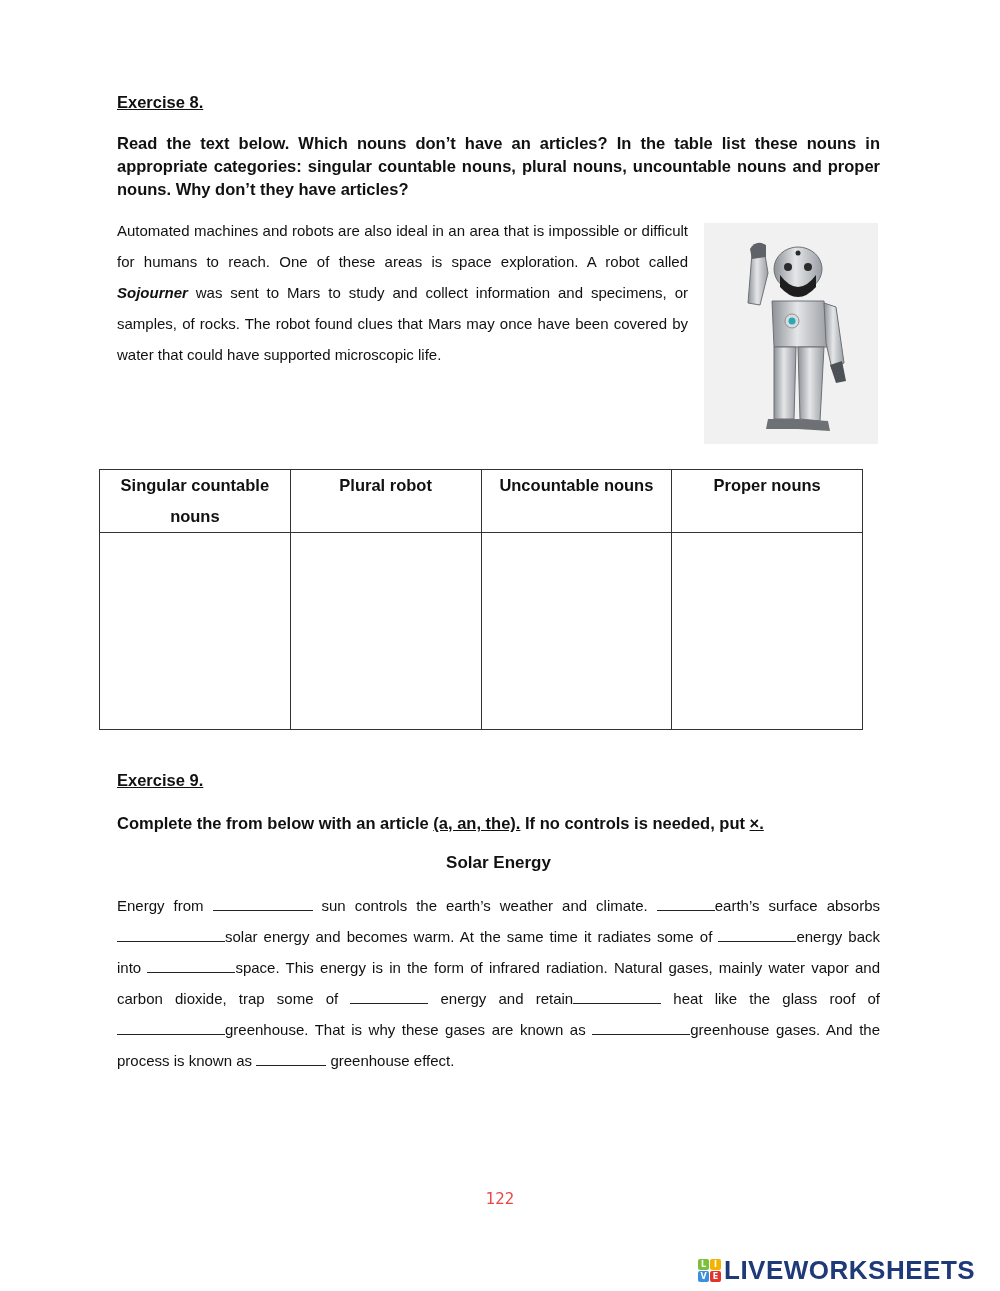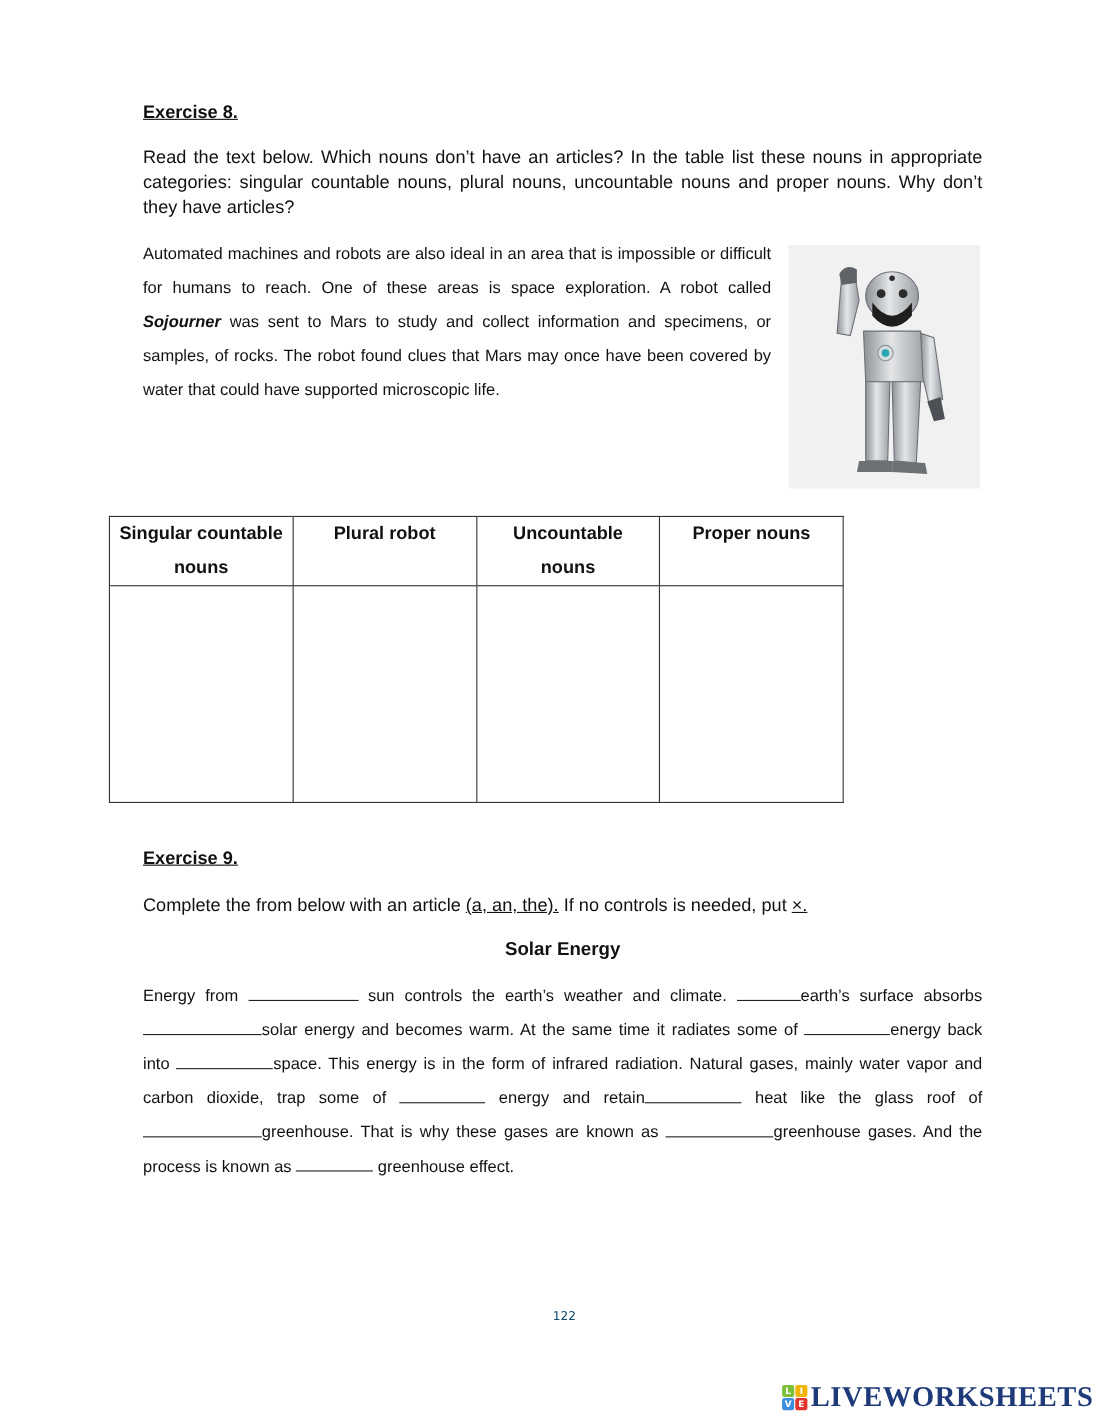--- a/index.html
+++ b/index.html
@@ -1,36 +1,36 @@
 <!DOCTYPE html>
 <html><head>
 <meta charset="utf-8">
 <style>
   html, body { margin: 0; padding: 0; background: #ffffff; }
   body { width: 1000px; height: 1291px; position: relative; overflow: hidden;
          font-family: "Liberation Sans", sans-serif; color: #111; }
-  .abs { position: absolute; margin-left: 13px; }
+  .abs { position: absolute; }
   .ex-title { font-weight: bold; font-size: 16.5px; text-decoration: underline; }
-  .instr { font-weight: normal; font-size: 16.5px; line-height: 23px; text-align: justify; }
+  .instr { font-weight: bold; font-size: 16.5px; line-height: 23px; text-align: justify; }
   .para { font-size: 15px; line-height: 31px; text-align: justify; text-align-last: left; }
   .para b { font-style: italic; }
   .robot-img { background: #f1f1f1; }
-  table.nouns { border-collapse: collapse; position: absolute; left: 99px; top: 469px; width: 668px; }
+  table.nouns { border-collapse: collapse; position: absolute; left: 99px; top: 469px; width: 764px; }
   table.nouns th { border: 1.2px solid #333; font-weight: bold; font-size: 16.5px; line-height: 31px;
                    vertical-align: top; text-align: center; height: 62px; width: 25%; padding: 0 6px; box-sizing: border-box; }
   table.nouns td { border: 1.2px solid #333; height: 196px; padding: 0; }
   .blank { display: inline-block; border-bottom: 1.2px solid #222; height: 15px; vertical-align: baseline; }
   .title-center { font-weight: bold; font-size: 17px; text-align: center; }
   .underline { text-decoration: underline; }
-  .page-num { font-family: "DejaVu Sans", sans-serif; font-size: 11px; color: #0c4a6e; }
+  .page-num { font-family: "DejaVu Sans", sans-serif; font-size: 15px; color: #ef4444; }
   .logo { display: flex; align-items: center; }
   .logo-tiles { display: grid; grid-template-columns: 11px 11px; grid-template-rows: 11px 11px; gap: 1px; margin-right: 3px; }
   .logo-tiles span { font-family: "DejaVu Sans", sans-serif; font-size: 8px; font-weight: bold; color: #fff;
                      display: flex; align-items: center; justify-content: center; border-radius: 2px; }
-  .logo-text { font-family: Liberation Serif, serif; font-weight: bold; font-size: 26px; color: #1f3a78; letter-spacing: 0.5px; }
+  .logo-text { font-family: Liberation Sans, sans-serif; font-weight: bold; font-size: 26px; color: #1f3a78; letter-spacing: 0.5px; }
 </style>
 </head>
 <body>
 
 <div class="abs ex-title" style="left:117px; top:93px;">Exercise 8.</div>
 
 <div class="abs instr" style="left:117px; top:132px; width:763px;">Read the text below. Which nouns don’t have an articles? In the table list these nouns in appropriate categories:  singular countable nouns, plural nouns, uncountable nouns and proper nouns. Why don’t they have articles?</div>
 
 <div class="abs para" style="left:117px; top:215px; width:571px;"><span>Automated machines and robots are also ideal in an area that is impossible or difficult for humans to reach. One of these areas is space exploration. A robot called </span><b>Sojourner</b><span> was sent to Mars to study and collect information and specimens, or samples, of rocks. The robot found clues that Mars may once have been covered by water that could have supported microscopic life.</span></div>
 

